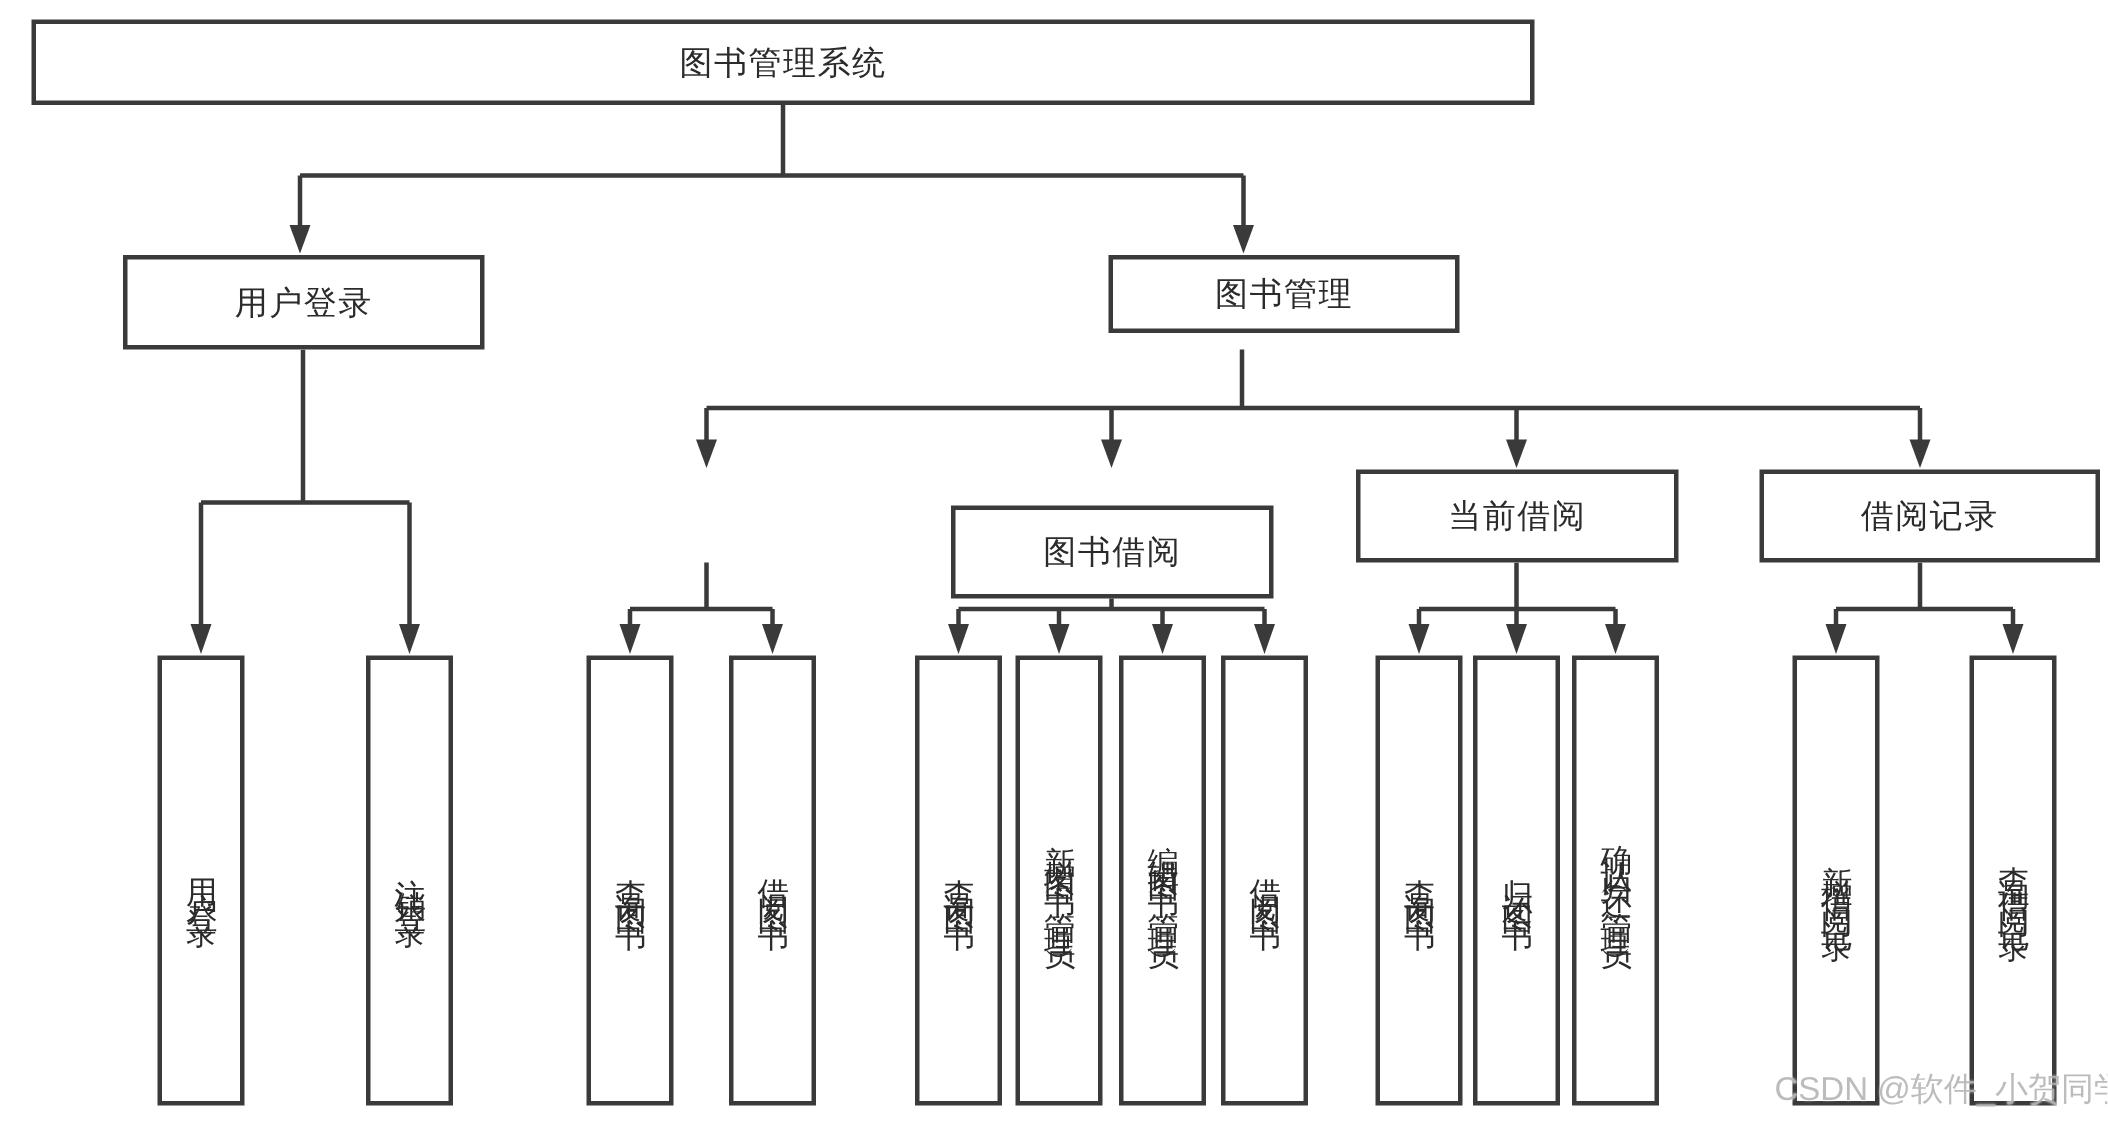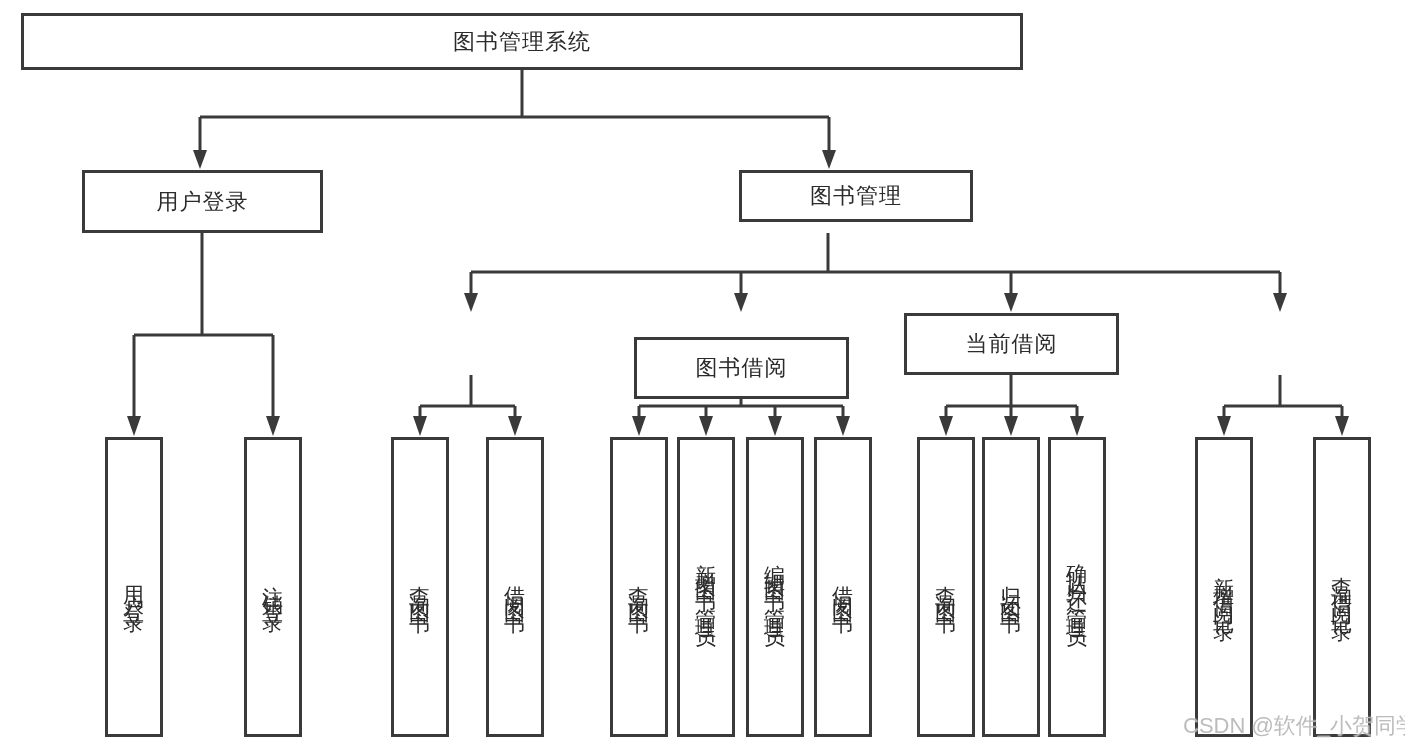--- a/index.html
+++ b/index.html
@@ -108,20 +108,21 @@
     </g>
   </svg>
 
   <div class="node hbox" style="left:21px; top:13px; width:1002px; height:57px;">图书管理系统</div>
 
   <div class="node hbox" style="left:82px; top:170px; width:241px; height:63px;">用户登录</div>
   <div class="node hbox" style="left:711px; top:170px; width:234px; height:52px;margin-left:28px;">图书管理</div>
 
   <div class="node hbox" style="left:634px; top:313px; width:215px; height:62px;margin-top:24px;">图书借阅</div>
   <div class="node hbox" style="left:904px; top:313px; width:215px; height:62px;">当前借阅</div>
+  <div class="node hbox" style="left:1173px; top:313px; width:227px; height:62px;">借阅记录</div>
 
   <div class="node vbox" style="left:105px;">用户登录</div>
   <div class="node vbox" style="left:244px;">注销登录</div>
 
   <div class="node vbox" style="left:391px;">查询图书</div>
   <div class="node vbox" style="left:486px;">借阅图书</div>
 
   <div class="node vbox" style="left:610px;">查询图书</div>
   <div class="node vbox" style="left:677px;">新增图书（管理员）</div>
   <div class="node vbox" style="left:746px;">编辑图书（管理员）</div>

